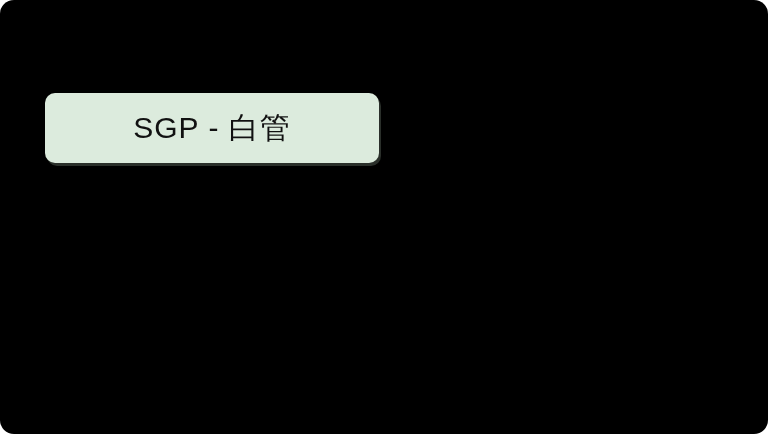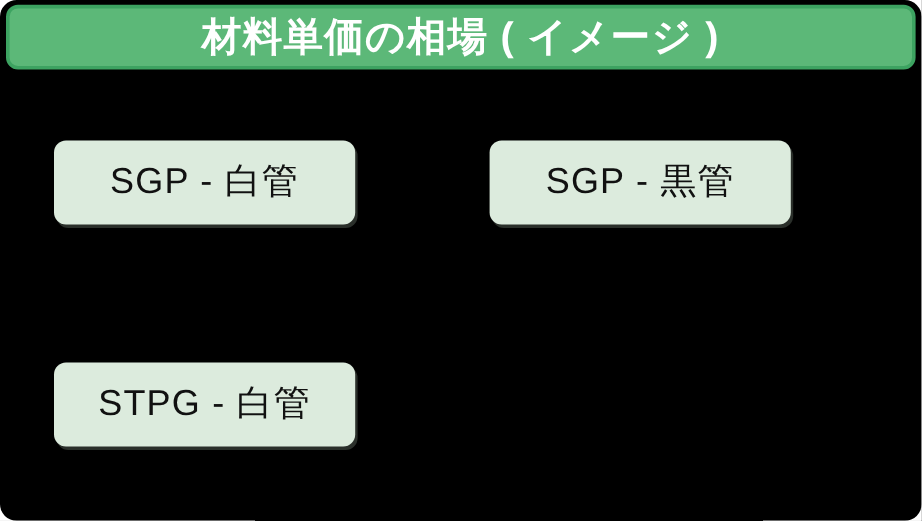--- a/index.html
+++ b/index.html
@@ -34,57 +34,47 @@
     color: #ffffff;
     font-size: 33px;
     font-weight: bold;
     letter-spacing: 1px;
     white-space: nowrap;
     line-height: 1;
     padding-bottom: 2px;
   }
   .label-box {
     position: absolute;
-    width: 251px;
+    width: 334px;
     height: 70px;
     background: #dcebdd;
     border-radius: 10px;
     box-shadow: 2px 3px 0 rgba(120, 135, 120, 0.35);
     display: flex;
     align-items: center;
     justify-content: center;
-    margin-top: 24px;
   }
   .label-box .label-text {
     color: #111111;
     font-size: 30px;
     letter-spacing: 1px;
     white-space: nowrap;
     line-height: 1;
   }
   .pos-top-left    { left: 45px;  top: 93px;  }
   .pos-top-right   { left: 408px; top: 93px;  }
   .pos-bottom-left  { left: 45px;  top: 278px; }
   .pos-bottom-right { left: 408px; top: 278px; }
 </style>
 </head>
 <body>
 
 <div class="canvas">
 
-  <div class="header-banner">
-    <span class="header-title">材料単価の相場 ( イメージ )</span>
-  </div>
 
   <div class="label-box pos-top-left">
     <span class="label-text">SGP - 白管</span>
   </div>
 
-  <div class="label-box pos-top-right">
-    <span class="label-text">SGP - 黒管</span>
-  </div>
 
-  <div class="label-box pos-bottom-left">
-    <span class="label-text">STPG - 白管</span>
-  </div>
 
 
 </div>
 
 </body></html>

